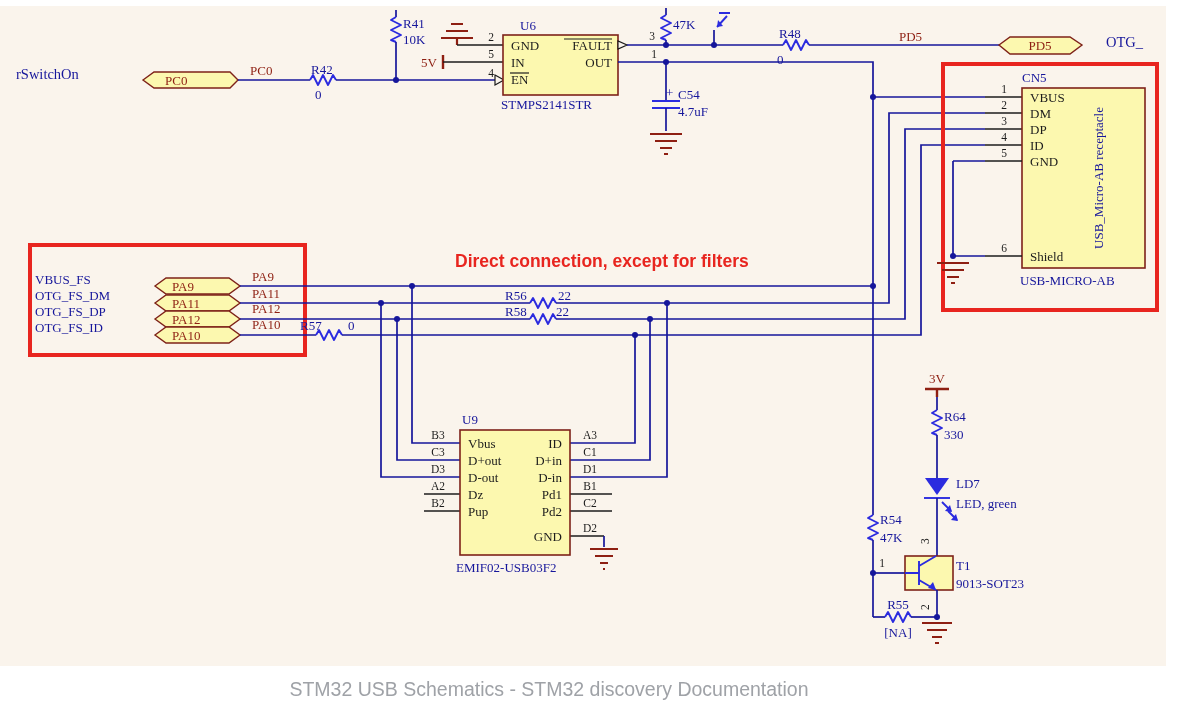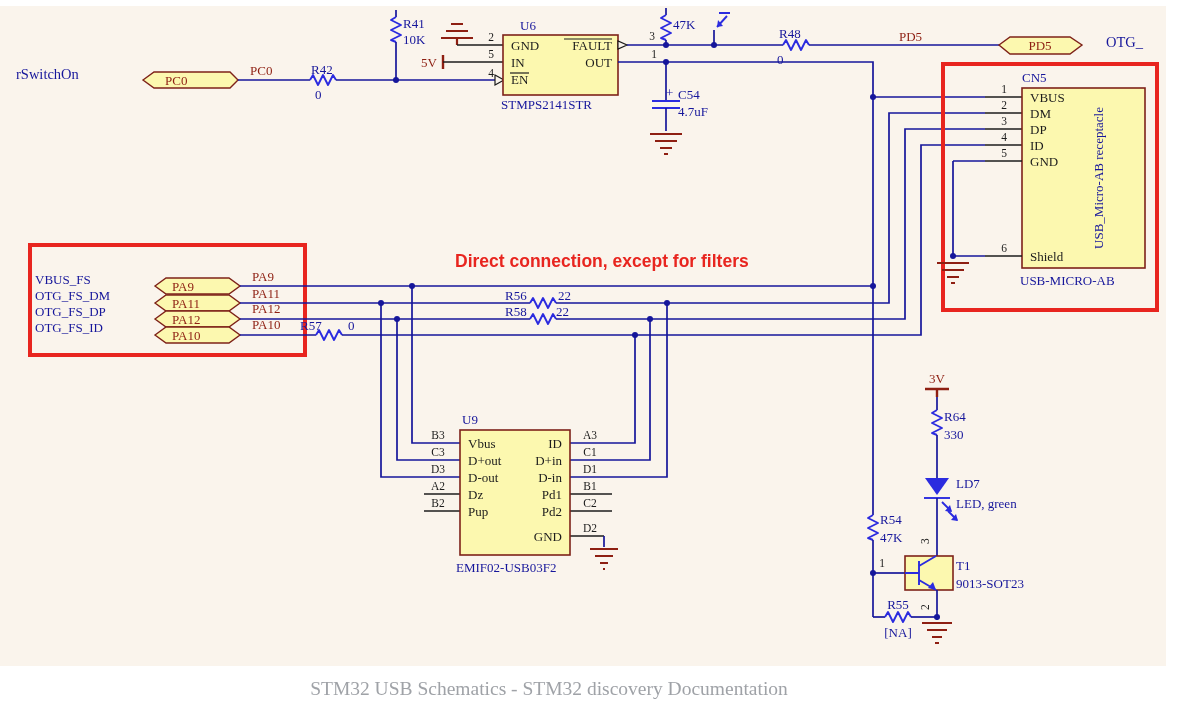--- a/index.html
+++ b/index.html
@@ -16,21 +16,21 @@
   .compf{fill:#2b2bdf;stroke:none;}
   .gnd{stroke:#8e1f12;stroke-width:2.2;fill:none;}
   .pwr{stroke:#8e1f12;stroke-width:2.4;fill:none;}
   .ic{fill:#fcf8af;stroke:#7e2219;stroke-width:1.6;}
   .tag{fill:#fcf8af;stroke:#7e2219;stroke-width:1.4;}
   .hl{fill:none;stroke:#e8251f;stroke-width:4;}
   .dot{fill:#16169b;stroke:none;}
   .tri{fill:#faf4ec;stroke:#1c1c1c;stroke-width:1.2;}
   .ol{stroke:#1c1c1c;stroke-width:1.2;}
   #caption{position:absolute;left:0;top:678px;width:1098px;text-align:center;
-           color:#9fa2a7;font-family:Liberation Serif, serif;font-size:19.5px;}
+           color:#9fa2a7;font-family:Liberation Sans, sans-serif;font-size:19.5px;}
 </style>
 </head>
 <body>
 
 <div id="stage">
 <svg width="1186" height="716" viewBox="0 0 1186 716">
 
   <rect x="0" y="6" width="1166" height="660" fill="#faf4ec"></rect>
 
   <g>

